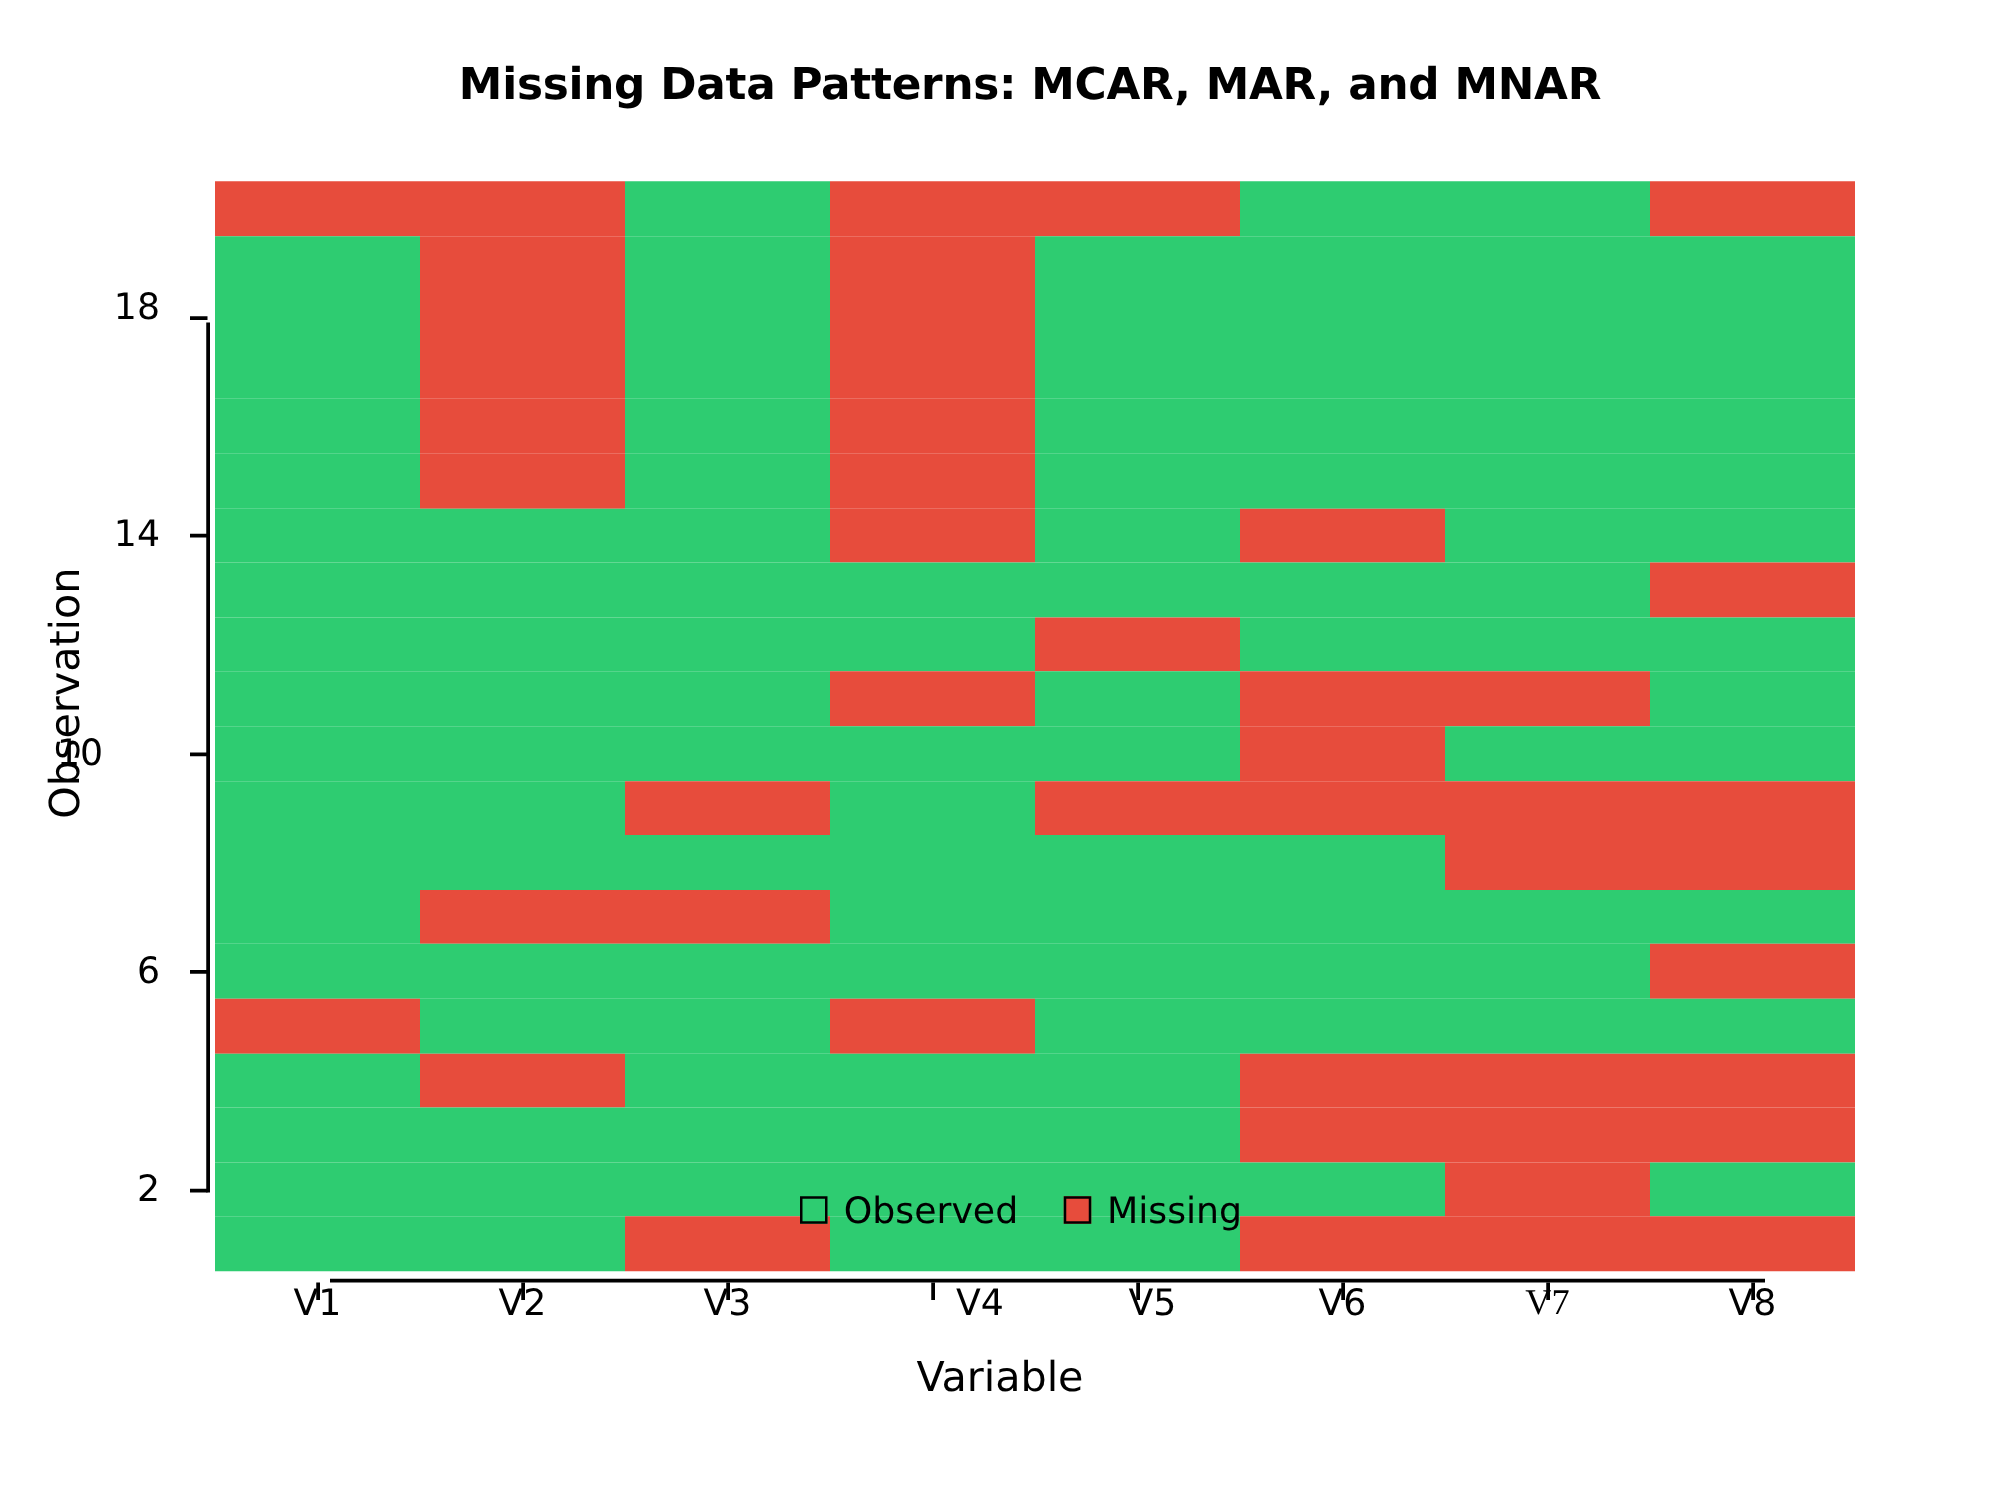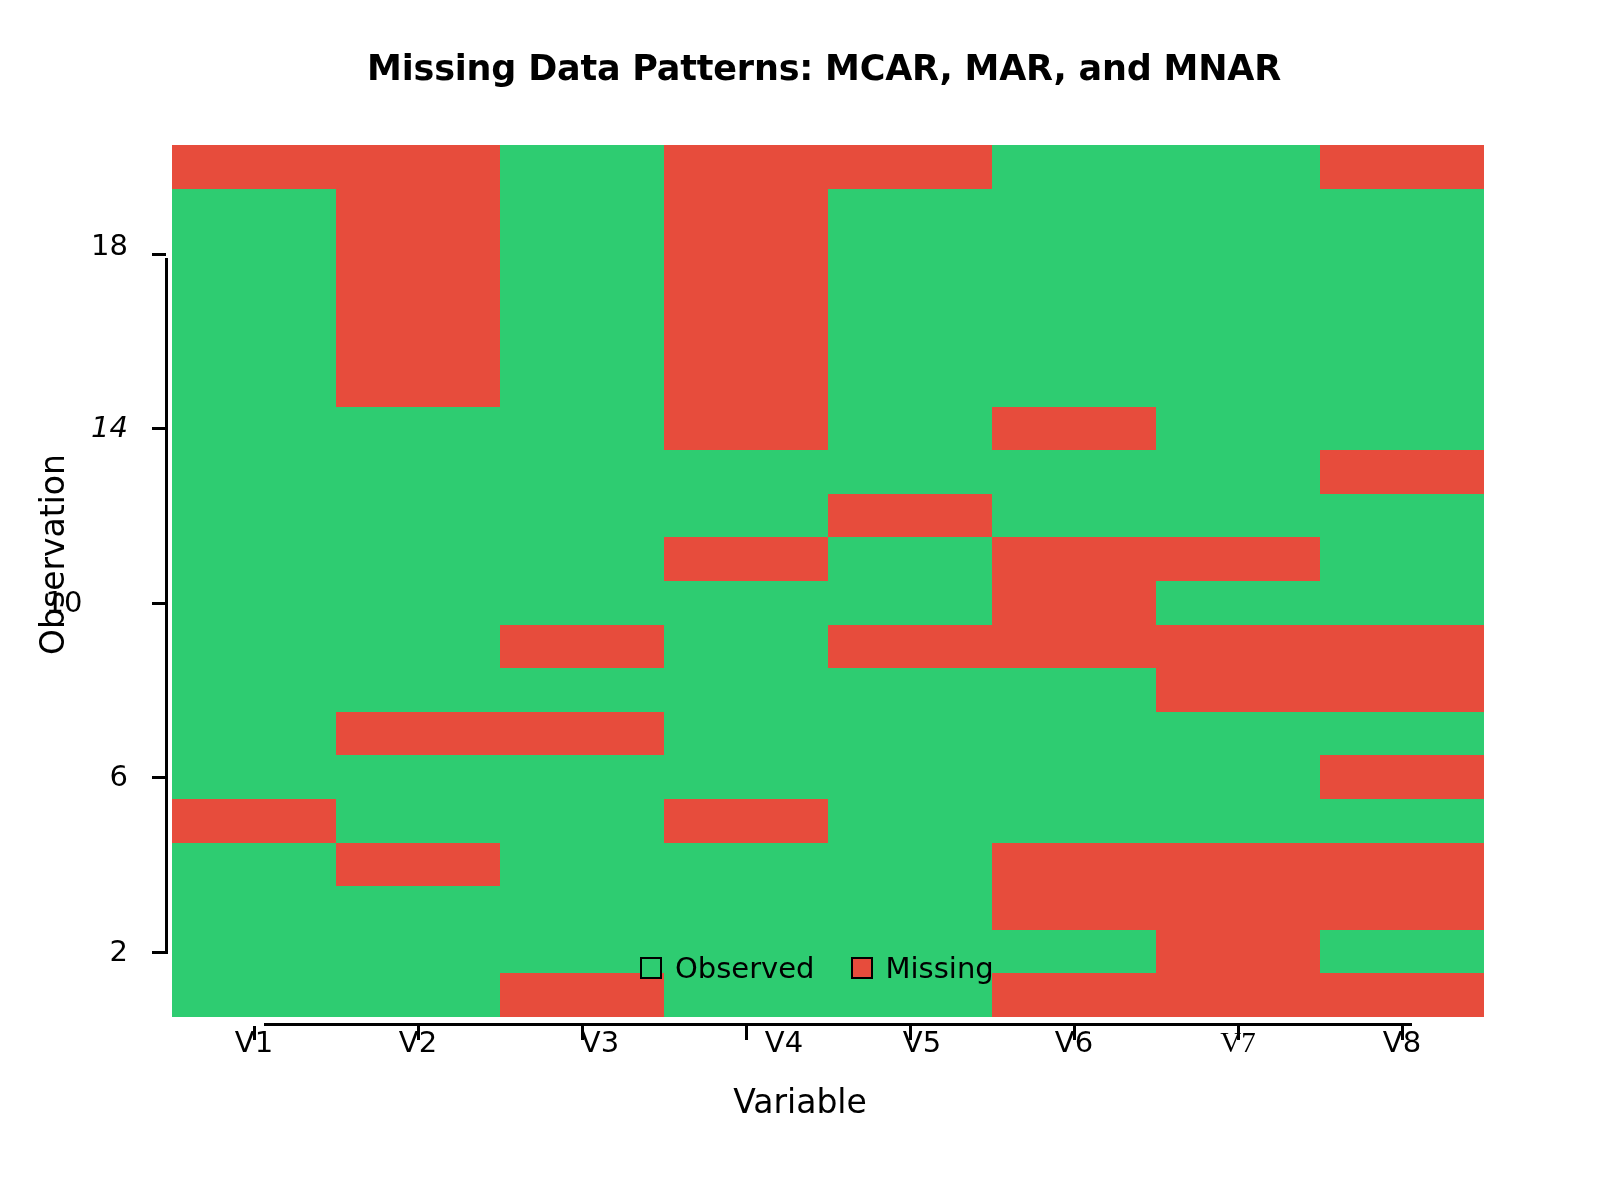--- a/index.html
+++ b/index.html
@@ -343,31 +343,31 @@
   <div class="axis-line" id="x-axis-spine"></div>
 
   <div id="y-ticks">
       <div class="tick y-tick" style="top: 950.6px;"></div>
       <div class="y-tick-label" style="top: 936.6px;">2</div>
       <div class="tick y-tick" style="top: 776.2px;"></div>
       <div class="y-tick-label" style="top: 762.2px;">6</div>
       <div class="tick y-tick" style="top: 601.8px;"></div>
       <div class="y-tick-label" style="top: 587.8px; text-align: center;">10</div>
       <div class="tick y-tick" style="top: 427.4px;"></div>
-      <div class="y-tick-label" style="top: 413.4px; font-style: italic;">14</div>
+      <div class="y-tick-label" style="top: 413.4px;">14</div>
       <div class="tick y-tick" style="top: 253px;"></div>
       <div class="y-tick-label" style="top: 231px;">18</div>
     </div>
   <div id="x-ticks">
       <div class="tick x-tick" style="left: 253px;"></div>
       <div class="x-tick-label" style="left: 194px;">V1</div>
       <div class="tick x-tick" style="left: 417px;"></div>
       <div class="x-tick-label" style="left: 358px;">V2</div>
       <div class="tick x-tick" style="left: 581px;"></div>
-      <div class="x-tick-label" style="left: 540px;">V3</div>
+      <div class="x-tick-label" style="left: 522px;">V3</div>
       <div class="tick x-tick" style="left: 745px;"></div>
       <div class="x-tick-label" style="left: 724px;">V4</div>
       <div class="tick x-tick" style="left: 909px;"></div>
       <div class="x-tick-label" style="left: 862px;">V5</div>
       <div class="tick x-tick" style="left: 1073px;"></div>
       <div class="x-tick-label" style="left: 1014px;">V6</div>
       <div class="tick x-tick" style="left: 1237px;"></div>
       <div class="x-tick-label" style="left: 1178px; font-family: Liberation Serif, serif;">V7</div>
       <div class="tick x-tick" style="left: 1401px;"></div>
       <div class="x-tick-label" style="left: 1342px;">V8</div>

